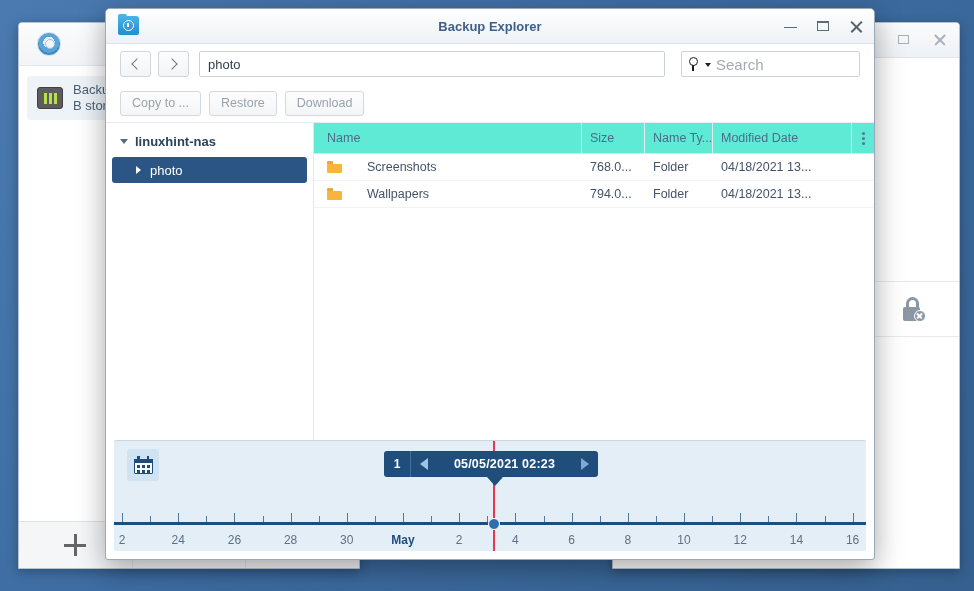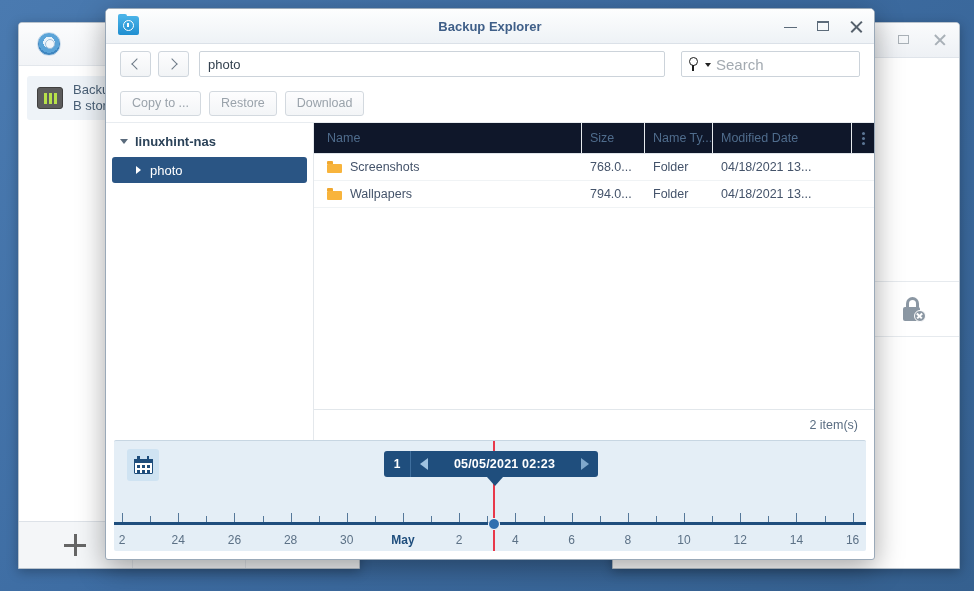--- a/index.html
+++ b/index.html
@@ -533,21 +533,21 @@
     background: #ffffff;
   }
   #grid-header {
     height: 30px;
     flex: none;
     display: flex;
     align-items: center;
     border-bottom: 1px solid #dfe4e9;
     font-size: 12.5px;
     color: #4f6c8c;
-    background: #0f172a;
+    background: #5eead4;
   }
   .gh-cell {
     height: 30px;
     display: flex;
     align-items: center;
     padding: 0 8px;
     box-sizing: border-box;
     border-right: 1px solid #e6eaee;
     overflow: hidden;
     white-space: nowrap;
@@ -581,21 +581,21 @@
   }
   .gr-cell {
     height: 26px;
     display: flex;
     align-items: center;
     padding: 0 8px;
     box-sizing: border-box;
     overflow: hidden;
     white-space: nowrap;
   }
-  .gr-cell.c-name { width: 268px; padding-left: 13px; flex: none; gap: 8px; }
+  .gr-cell.c-name { width: 268px; padding-left: 13px; flex: none; gap: 25px; }
   .gr-cell.c-size { width: 63px; flex: none; }
   .gr-cell.c-type { width: 68px; flex: none; }
   .gr-cell.c-date { flex: 1; }
   .folder-icon {
     width: 15px; height: 12px;
     position: relative;
     flex: none;
   }
   .folder-icon .f-tab {
     position: absolute; left: 0; top: 0;
@@ -929,23 +929,20 @@
                   <span class="f-body"></span>
               </span>
               <span>Wallpapers</span>
             </div>
             <div class="gr-cell c-size">794.0...</div>
             <div class="gr-cell c-type">Folder</div>
             <div class="gr-cell c-date">04/18/2021 13...</div>
           </div>
         </div>
 
-        <div id="grid-footer">
-          <span>2 item(s)</span>
-        </div>
       </div>
     </div>
 
     <div id="timeline">
       <div id="calendar-btn">
         <div class="cal-icon">
           <div class="peg p1"></div>
           <div class="peg p2"></div>
           <div class="cal-body"></div>
           <div class="cal-bar"></div>

